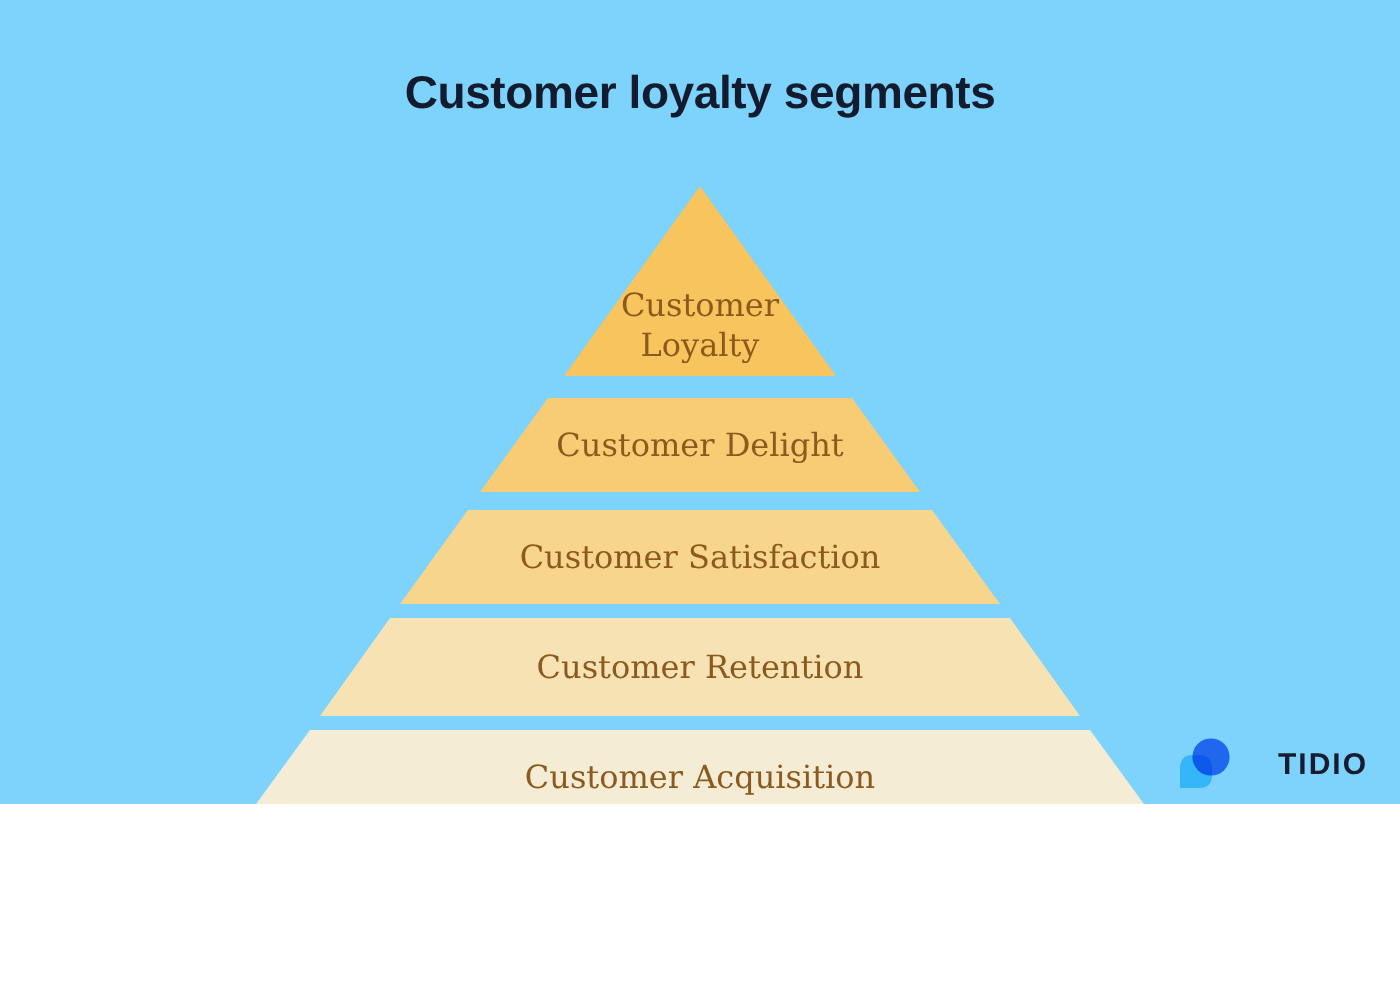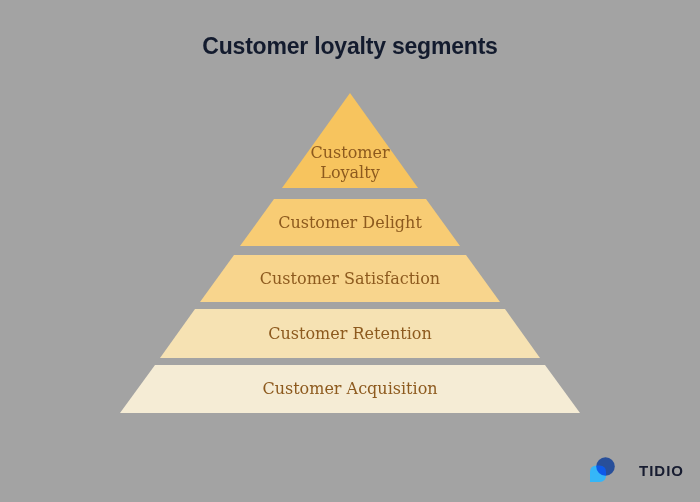--- a/index.html
+++ b/index.html
@@ -1,20 +1,20 @@
 <!DOCTYPE html>
 <html><head>
 <meta charset="utf-8">
 <style>
   html, body { margin: 0; padding: 0; }
   .canvas {
     position: relative;
     width: 700px;
-    height: 502px;
-    background: #a3a3a3;
+    height: 402px;
+    background: #7dd3fc;
     overflow: hidden;
     font-family: "Liberation Sans", sans-serif;
   }
   .title {
     position: absolute;
     top: 33px;
     left: 0;
     width: 700px;
     margin: 0;
     text-align: center;
@@ -29,21 +29,21 @@
     left: 0;
   }
   .pyr-label {
     font-family: "DejaVu Serif", "Liberation Serif", serif;
     font-size: 16px;
     text-anchor: middle;
   }
   .footer {
     position: absolute;
     right: 16px;
-    bottom: 18px;
+    bottom: 6px;
     display: flex;
     align-items: center;
     gap: 23px;
   }
   .wordmark {
     font-family: "Liberation Sans", sans-serif;
     font-weight: 700;
     font-size: 15px;
     letter-spacing: 1px;
   }

